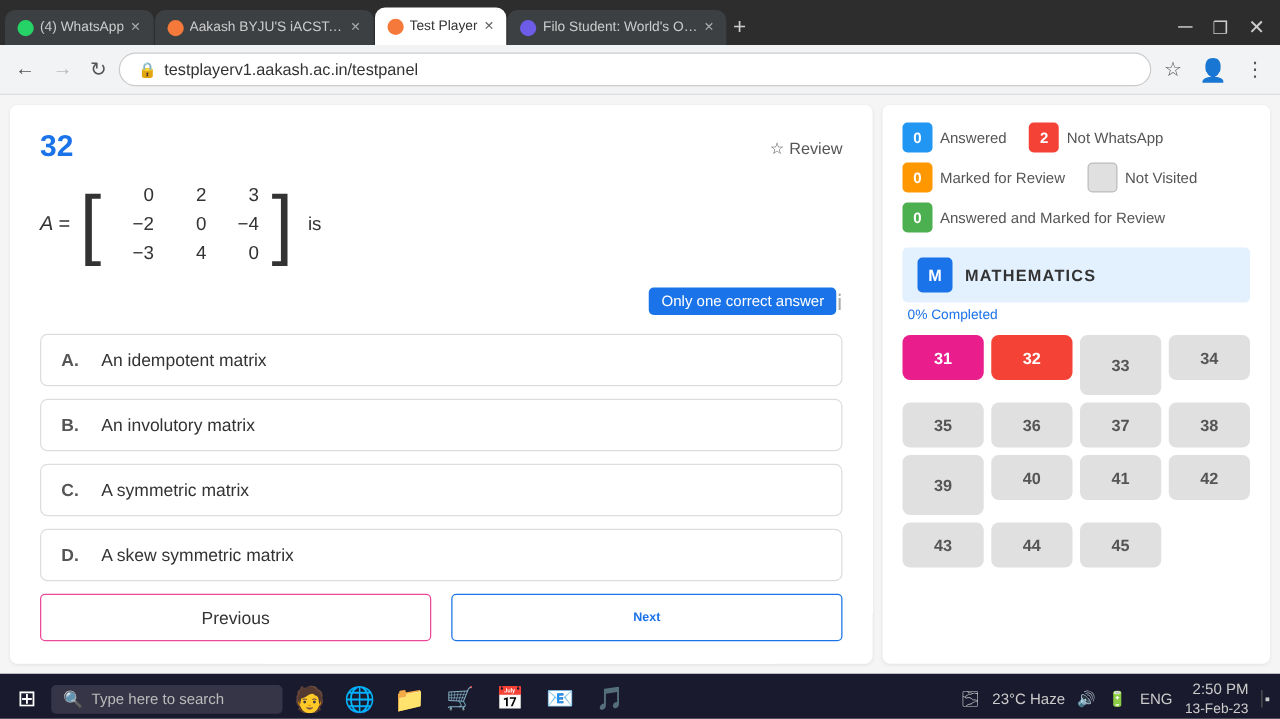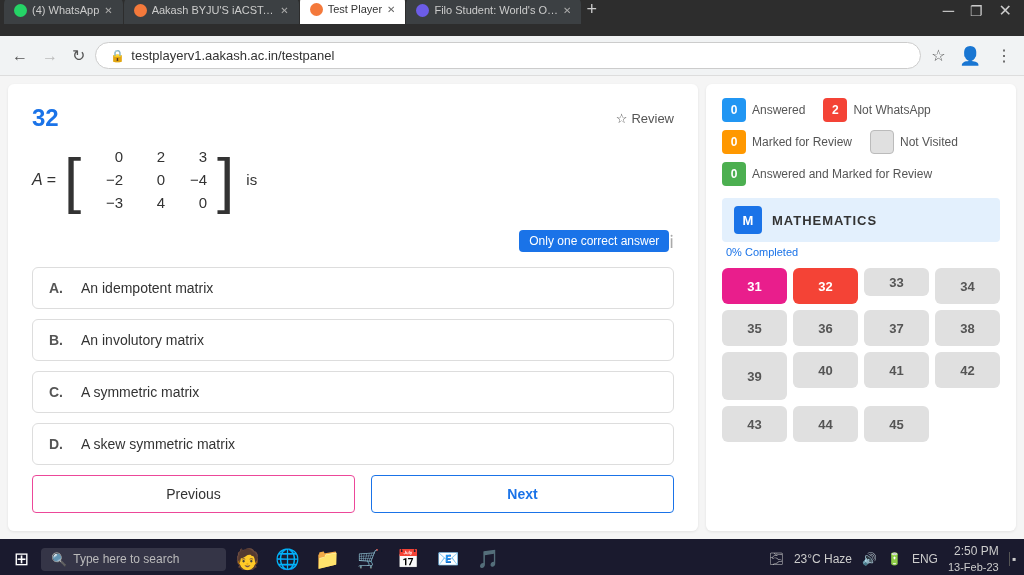--- a/index.html
+++ b/index.html
@@ -3,21 +3,21 @@
   <meta charset="utf-8">
   <style>
     * { margin: 0; padding: 0; box-sizing: border-box; }
     body { font-family: Arial, sans-serif; background: #f0f0f0; font-size: 14px; width: 1024px; height: 575px; overflow: hidden; }
     .ctrl-btn { background: none; border: none; cursor: pointer; color: #555; font-size: 16px; padding: 4px; border-radius: 50%; }
     .matrix-container { display: flex; align-items: center; gap: 8px; margin: 8px 0 16px 0; }
   </style>
 </head>
 <body>
 
-<div style="background:#2d2d2d; height:36px; display:flex; align-items:flex-end; padding:12px 4px;">
+<div style="background:#2d2d2d; height:36px; display:flex; align-items:flex-end; padding:0 4px;">
 
   <div style="background:#3c4043; border-radius:8px 8px 0 0; padding:0 10px; height:28px; display:flex; align-items:center; gap:5px; font-size:11px; color:#ccc; max-width:155px; margin-right:1px;">
     <span style="width:13px;height:13px;border-radius:50%;background:#25d366;flex-shrink:0;display:inline-block;"></span>
     <span style="overflow:hidden;white-space:nowrap;text-overflow:ellipsis;">(4) WhatsApp</span>
     <span style="margin-left:auto;color:#aaa;font-size:10px;">✕</span>
   </div>
 
   <div style="background:#3c4043; border-radius:8px 8px 0 0; padding:0 10px; height:28px; display:flex; align-items:center; gap:5px; font-size:11px; color:#ccc; max-width:175px; margin-right:1px;">
     <span style="width:13px;height:13px;border-radius:50%;background:#f4793b;flex-shrink:0;display:inline-block;"></span>
     <span style="overflow:hidden;white-space:nowrap;text-overflow:ellipsis;">Aakash BYJU'S iACST: Online Inst…</span>
@@ -105,21 +105,21 @@
       <span style="font-weight:600;color:#555;min-width:22px;">C.</span>
       <span style="color:#333;">A symmetric matrix</span>
     </div>
     <div style="border:1px solid #ddd;border-radius:6px;padding:12px 16px;margin-bottom:10px;cursor:pointer;display:flex;gap:10px;align-items:center;">
       <span style="font-weight:600;color:#555;min-width:22px;">D.</span>
       <span style="color:#333;">A skew symmetric matrix</span>
     </div>
 
     <div style="display:flex;gap:16px;margin-top:8px;">
       <button style="flex:1;padding:10px;border:1px solid #ec4899;border-radius:4px;background:#fff;cursor:pointer;font-size:14px;color:#333;">Previous</button>
-      <button style="flex:1;border:1px solid #1a73e8;border-radius:4px;background:#fff;cursor:pointer;font-size:14px;color:#1a73e8;font-weight:600;">Next</button>
+      <button style="flex:1;padding:10px;border:1px solid #1a73e8;border-radius:4px;background:#fff;cursor:pointer;font-size:10px;color:#1a73e8;font-weight:600;">Next</button>
     </div>
   </div>
 
   <div style="width:310px; background:#fff; border-radius:6px; padding:14px 16px; box-shadow:0 1px 3px rgba(0,0,0,0.08); overflow-y:auto;">
 
     <div style="display:flex;gap:18px;margin-bottom:8px;align-items:center;">
       <div style="display:flex;align-items:center;gap:6px;font-size:12px;color:#555;">
         <div style="width:24px;height:24px;border-radius:4px;background:#2196f3;display:flex;align-items:center;justify-content:center;color:#fff;font-size:12px;font-weight:bold;">
           <span>0</span>
         </div>
@@ -161,21 +161,21 @@
         <span>M</span>
       </div>
       <span style="font-weight:bold;font-size:13px;color:#333;letter-spacing:1px;">MATHEMATICS</span>
     </div>
     <div style="font-size:11px;color:#1a73e8;margin-bottom:10px;padding-left:4px;">0% Completed</div>
 
     <div style="display:grid;grid-template-columns:repeat(4,1fr);gap:6px;">
 
       <button style="height:36px;border-radius:6px;border:none;background:#e91e8c;color:#fff;font-size:13px;font-weight:600;cursor:pointer;">31</button>
       <button style="height:36px;border-radius:6px;border:none;background:#f44336;color:#fff;font-size:13px;font-weight:600;cursor:pointer;">32</button>
-      <button style="height:28px;border-radius:6px;border:none;background:#e0e0e0;color:#555;font-size:13px;font-weight:600;cursor:pointer;">33</button>
+      <button style="height:48px;border-radius:6px;border:none;background:#e0e0e0;color:#555;font-size:13px;font-weight:600;cursor:pointer;">33</button>
       <button style="height:36px;border-radius:6px;border:none;background:#e0e0e0;color:#555;font-size:13px;font-weight:600;cursor:pointer;">34</button>
       <button style="height:36px;border-radius:6px;border:none;background:#e0e0e0;color:#555;font-size:13px;font-weight:600;cursor:pointer;">35</button>
 
       <button style="height:36px;border-radius:6px;border:none;background:#e0e0e0;color:#555;font-size:13px;font-weight:600;cursor:pointer;">36</button>
       <button style="height:36px;border-radius:6px;border:none;background:#e0e0e0;color:#555;font-size:13px;font-weight:600;cursor:pointer;">37</button>
       <button style="height:36px;border-radius:6px;border:none;background:#e0e0e0;color:#555;font-size:13px;font-weight:600;cursor:pointer;">38</button>
       <button style="height:48px;border-radius:6px;border:none;background:#e0e0e0;color:#555;font-size:13px;font-weight:600;cursor:pointer;">39</button>
       <button style="height:36px;border-radius:6px;border:none;background:#e0e0e0;color:#555;font-size:13px;font-weight:600;cursor:pointer;">40</button>
 
       <button style="height:36px;border-radius:6px;border:none;background:#e0e0e0;color:#555;font-size:13px;font-weight:600;cursor:pointer;">41</button>

